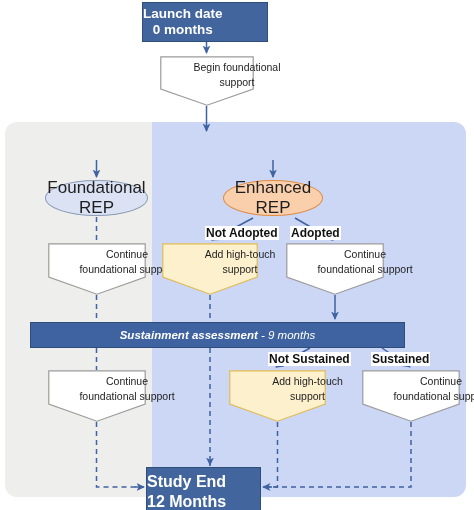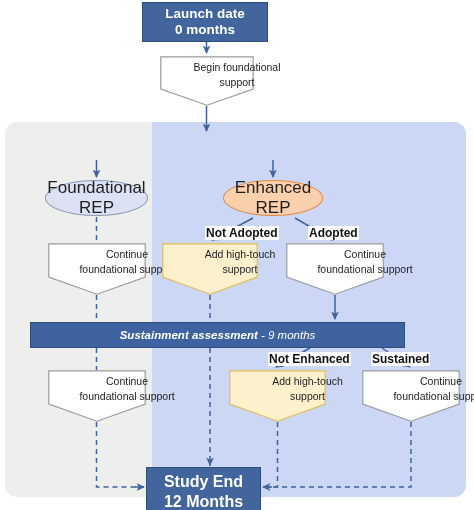--- a/index.html
+++ b/index.html
@@ -41,21 +41,21 @@
 
   
   .blue-box {
     position: absolute;
     background: #41659c;
     border: 1px solid #2f4d79;
     color: #ffffff;
     font-weight: bold;
     display: flex;
     align-items: center;
-    justify-content: center;
+    justify-content: flex-start;
     text-align: center;
     line-height: 1.22;
     box-sizing: border-box;
   }
   #launch-box {
     left: 142px;
     top: 2px;
     width: 126px;
     height: 40px;
     font-size: 13.5px;
@@ -159,21 +159,21 @@
   .branch-label {
     position: absolute;
     font-size: 12px;
     font-weight: bold;
     color: #111111;
     background: #ffffff;
     padding: 0 1px;
     white-space: nowrap;
   }
   #lbl-not-adopted   { left: 205px; top: 226px; }
-  #lbl-adopted       { left: 308px; top: 226px; }
+  #lbl-adopted       { left: 290px; top: 226px; }
   #lbl-not-sustained { left: 268px; top: 352px; }
   #lbl-sustained     { left: 371px; top: 352px; }
 
   
   #connectors {
     position: absolute;
     left: 0;
     top: 0;
     width: 474px;
     height: 510px;
@@ -292,21 +292,21 @@
     </svg>
     <div class="pent-label">Continue foundational support</div>
   </div>
 
   <div class="phase-bar" id="bar-sustainment">
     <span>
       <span class="ph-main">Sustainment assessment</span><span class="ph-sub"> - 9 months</span>
     </span>
   </div>
 
-  <div class="branch-label" id="lbl-not-sustained">Not Enhanced</div>
+  <div class="branch-label" id="lbl-not-sustained">Not Sustained</div>
   <div class="branch-label" id="lbl-sustained">Sustained</div>
 
   <div class="pent" id="pent-continue-3">
     <svg width="98" height="52" viewBox="0 0 98 52" preserveAspectRatio="none">
       <polygon points="0.8,0.8 97.2,0.8 97.2,34 49,51.2 0.8,34" fill="#ffffff" stroke="#9b9b9b" stroke-width="1.2"></polygon>
     </svg>
     <div class="pent-label">Continue foundational support</div>
   </div>
 
   <div class="pent" id="pent-addhigh-2">

